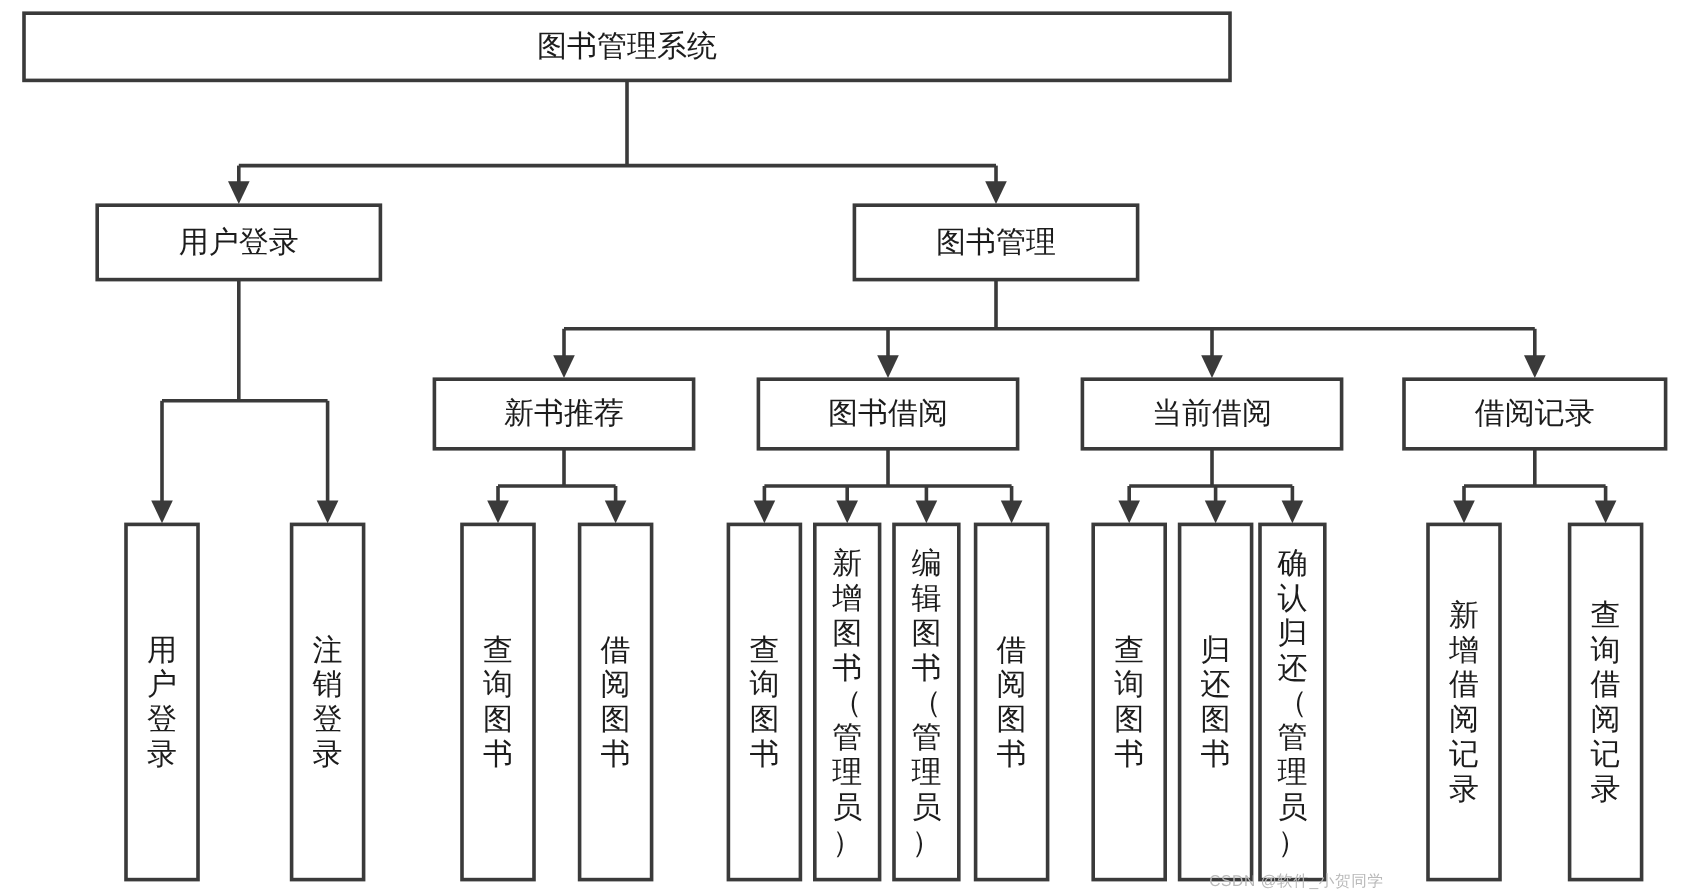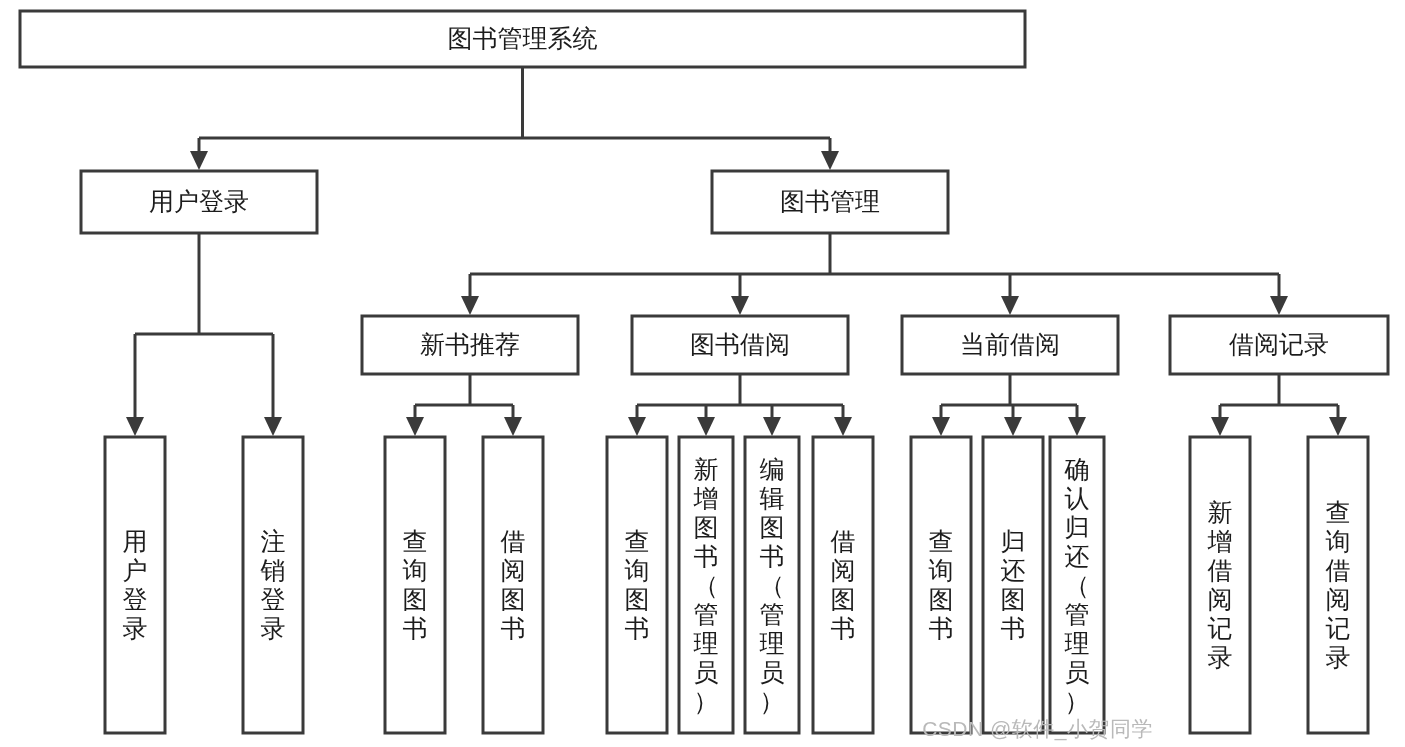--- a/index.html
+++ b/index.html
@@ -53,21 +53,21 @@
   }
   .arrow-head {
     fill: #3a3a3a;
     stroke: none;
   }
   .watermark {
     position: absolute;
     right: 8px;
     bottom: 4px;
     font-family: "Liberation Sans", "DejaVu Sans", sans-serif;
-    font-size: 21px;
+    font-size: 13px;
     color: #b9b9b9;
     letter-spacing: 0.5px;
     white-space: nowrap;
     user-select: none;
   }
 </style>
 </head>
 <body>
 
 <div id="diagram-root">

